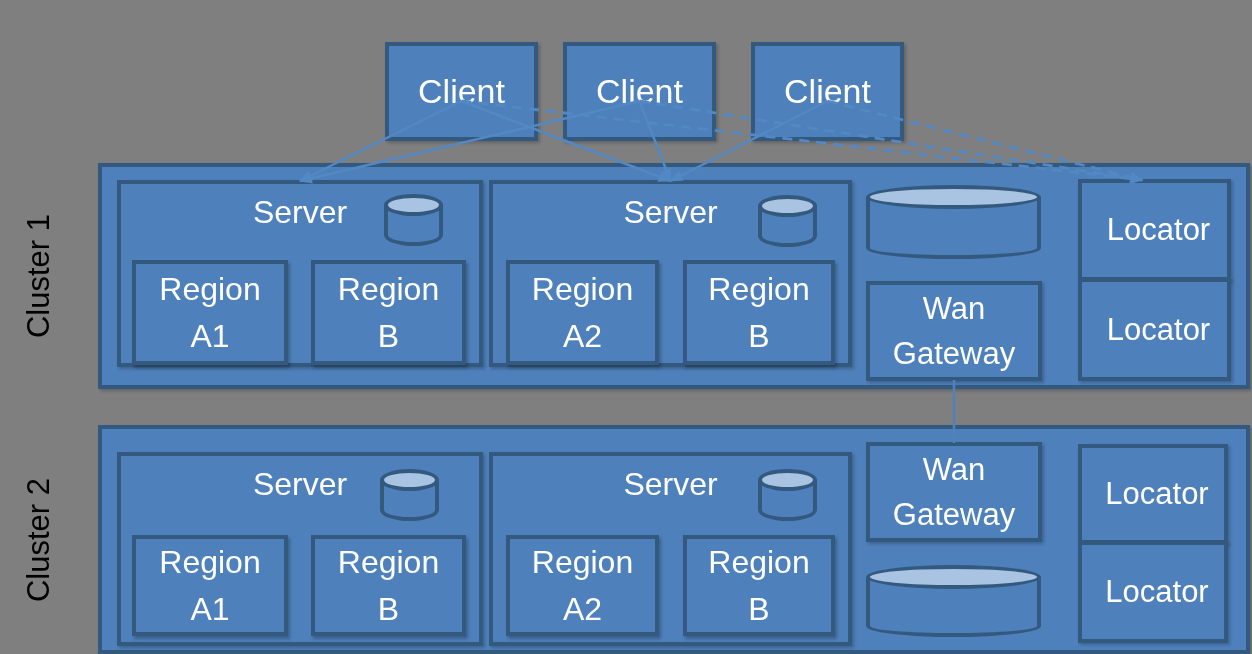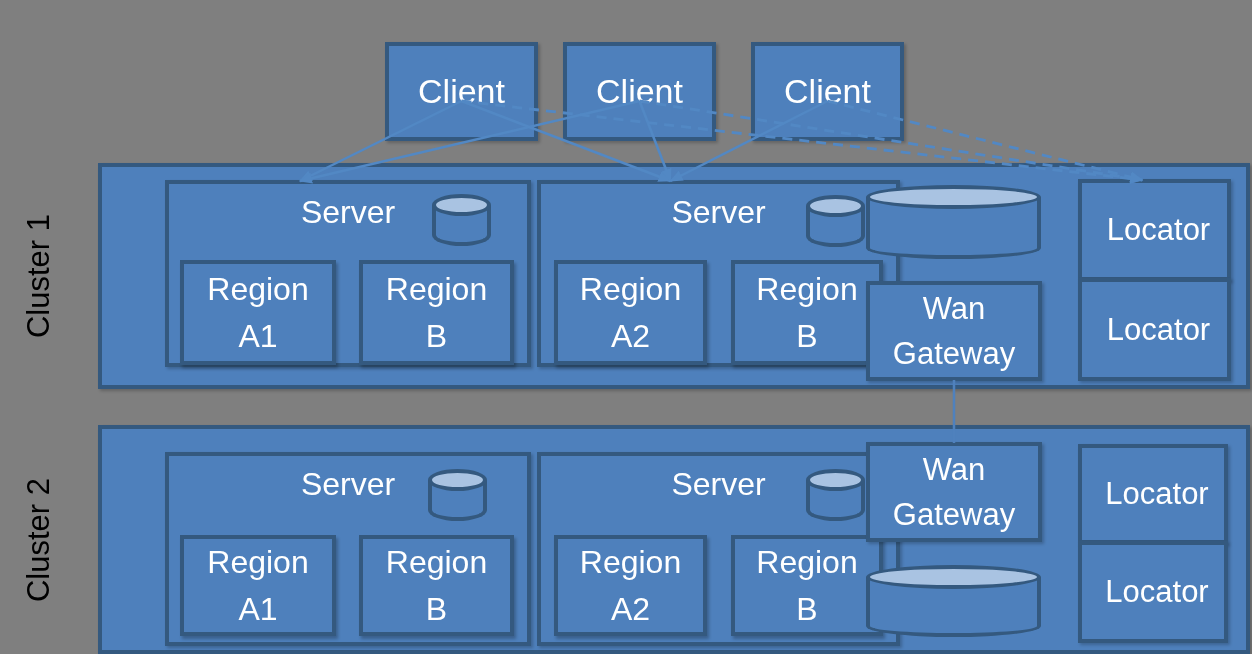--- a/index.html
+++ b/index.html
@@ -14,21 +14,21 @@
     color:#fff;box-shadow:2px 2px 3px rgba(0,0,0,0.22);
   }
   .client{
     width:153px;height:99px;top:3px;
     display:flex;align-items:center;justify-content:center;
     font-size:34px;z-index:2;margin-top:39px;
   }
   .cluster{
     left:98px;width:1152px;z-index:1;
   }
-  .server{border-width:4px;margin-left:48px;}
+  .server{border-width:4px;}
   .server-title{
     text-align:center;padding-top:9px;font-size:32px;line-height:38px;
   }
   .region{
     border-width:4px;text-align:center;font-size:32px;line-height:47px;
     display:flex;flex-direction:column;align-items:center;justify-content:center;
     box-shadow:2px 3px 3px rgba(0,0,0,0.25);
   }
   .locator{
     border-width:4px;display:flex;align-items:center;justify-content:center;

